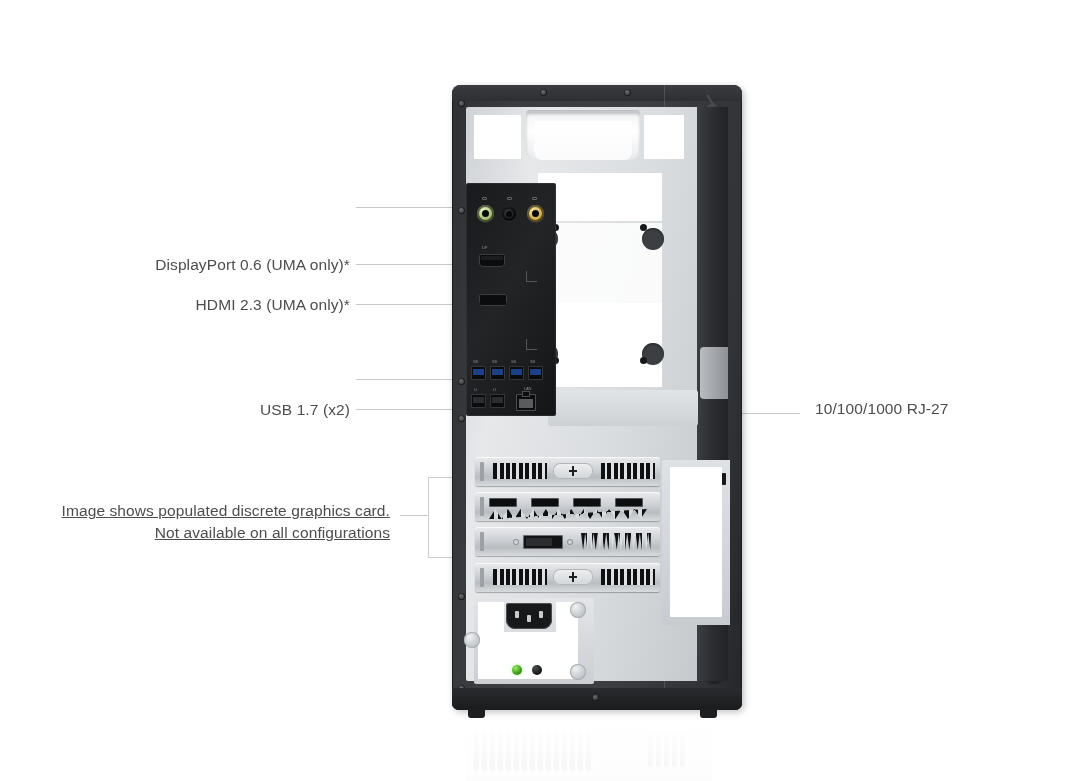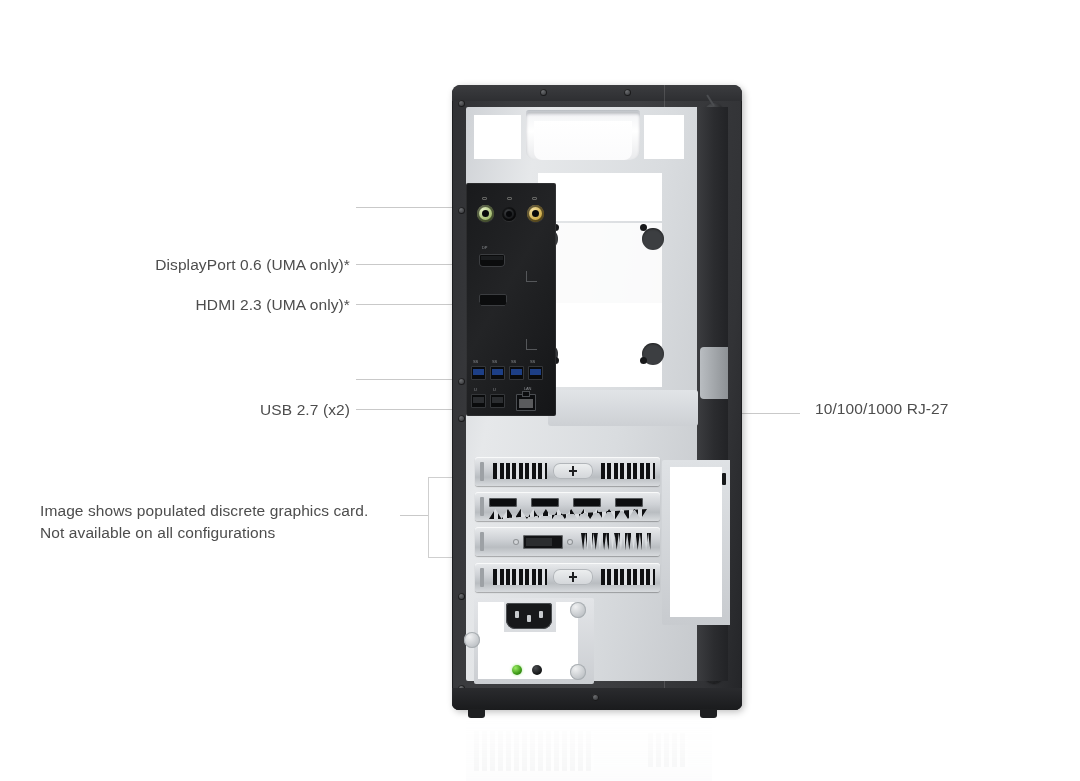--- a/index.html
+++ b/index.html
@@ -12,21 +12,21 @@
     position:relative;
     width:1080px;
     height:781px;
     background:#ffffff;
     overflow:hidden;
   }
 
   
   .callout{position:absolute;font-size:15.5px;color:#4d4d4d;line-height:1.35;white-space:nowrap;letter-spacing:.1px;}
   .callout.right-al{text-align:right;}
-  .callout.two-line{white-space:normal;text-align:left;line-height:1.45;}
+  .callout.two-line{white-space:normal;text-align:right;line-height:1.45;text-decoration:underline;}
   .lead{position:absolute;height:1px;background:#c9c9c9;}
   .bracket{position:absolute;border:1px solid #cfcfcf;border-right:none;background:transparent;}
 
   
   #chassis{
     position:absolute;left:452px;top:85px;width:290px;height:625px;
   }
   .cs-body{
     position:absolute;inset:0;
     background:linear-gradient(95deg,#2f3033 0%,#3a3b3e 18%,#3e3f42 55%,#323336 88%,#242528 100%);
@@ -240,21 +240,21 @@
   <div class="lead" style="left:356px;top:264px;width:126px;"></div>
 
   <div class="callout right-al" style="left:24px;top:295px;width:326px;">
     <span>HDMI 2.3 (UMA only)*</span>
   </div>
   <div class="lead" style="left:356px;top:304px;width:126px;"></div>
 
   <div class="lead" style="left:356px;top:379px;width:117px;"></div>
 
   <div class="callout right-al" style="left:24px;top:400px;width:326px;">
-    <span>USB 2.7 (x2)</span>
+    <span>USB 1.7 (x2)</span>
   </div>
   <div class="lead" style="left:356px;top:409px;width:117px;"></div>
 
   <div class="callout two-line" style="left:40px;top:500px;width:350px;">
     <span>Image shows populated discrete graphics card. Not available on all configurations</span>
   </div>
   <div class="lead" style="left:400px;top:515px;width:28px;"></div>
   <div class="bracket" style="left:428px;top:477px;width:36px;height:79px;"></div>
 
   <div class="callout" style="left:815px;top:399px;">

